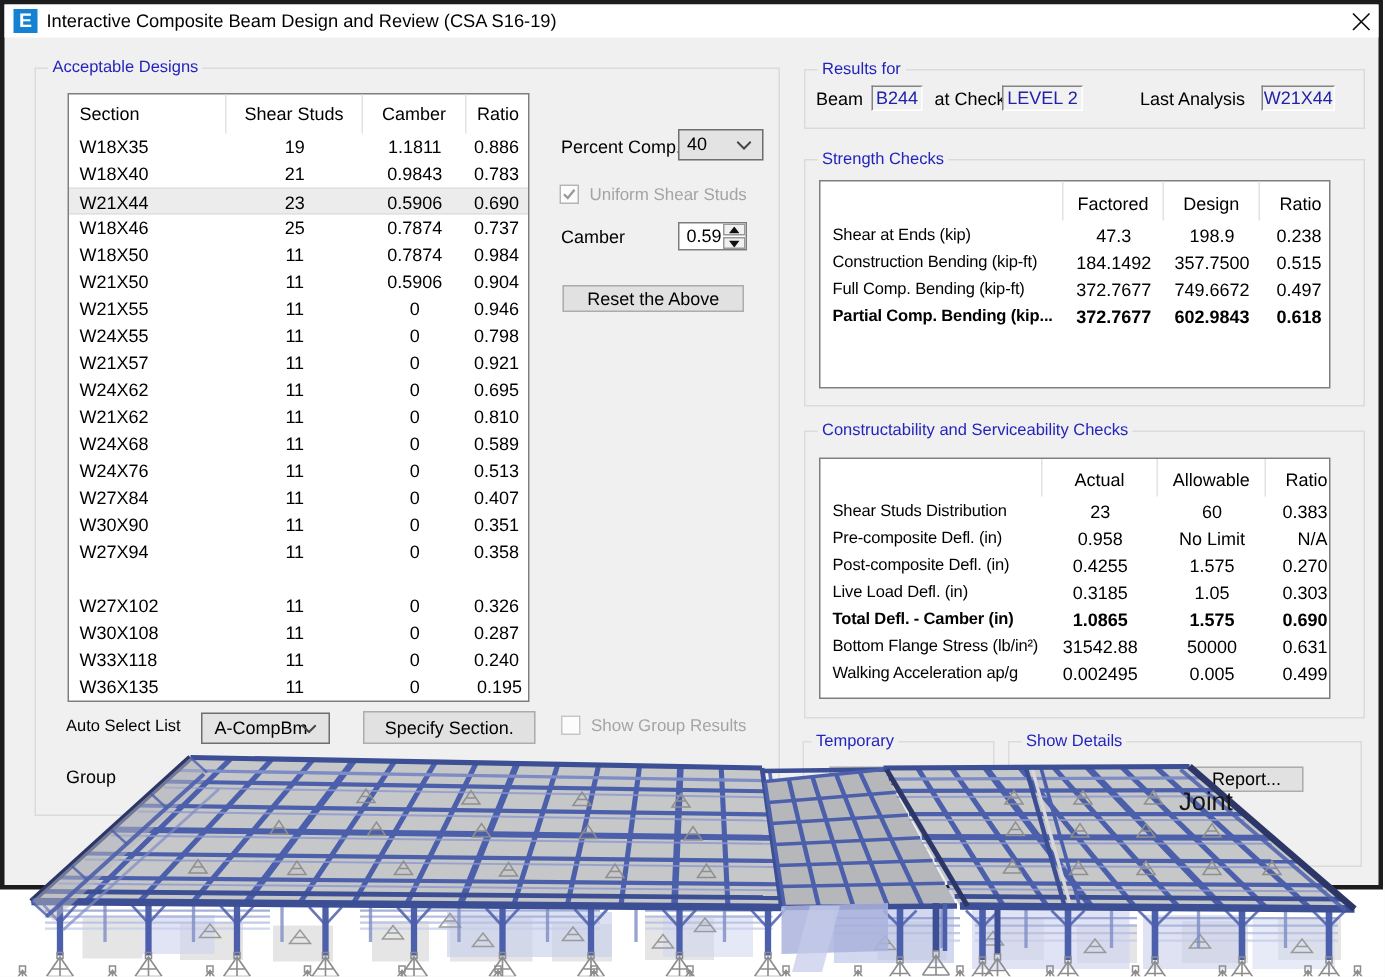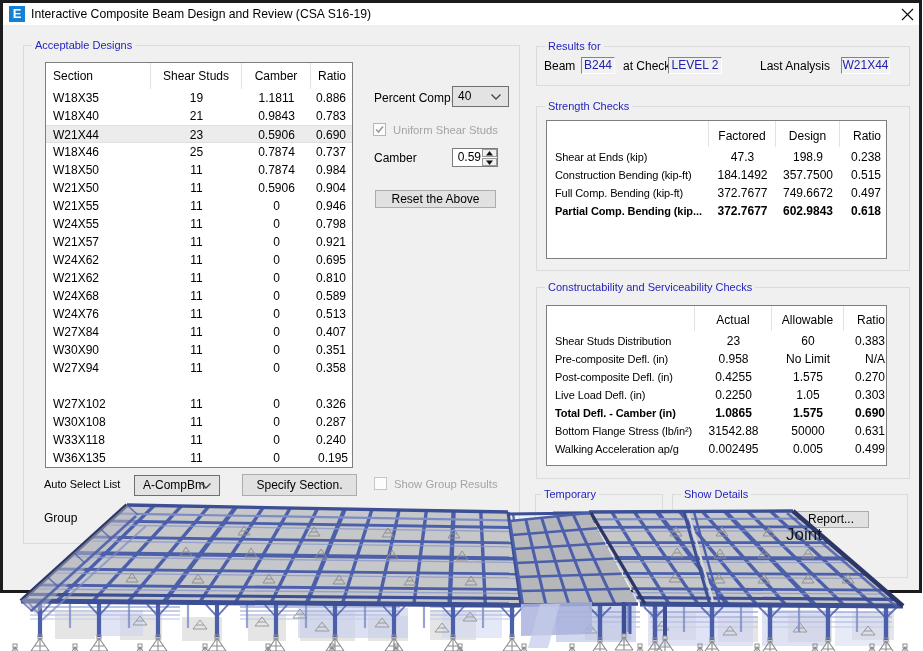--- a/index.html
+++ b/index.html
@@ -101,21 +101,21 @@
 <div class="row" style="top:81px;font-weight:bold"><span class="c lblc" style="width:162px;padding-left:8px">Partial Comp. Bending (kip...</span><span class="c ctr" style="width:67px">372.7677</span><span class="c ctr" style="width:64px">602.9843</span><span class="c rgt" style="width:44px;padding-right:3px">0.618</span></div>
 </div>
 <div class="abs grp" style="left:536px;top:287px;width:374px;height:192px">
     <span class="glab">Constructability and Serviceability Checks</span>
   </div>
 <div class="abs tbl" style="left:546px;top:305px;width:341px;height:161px">
 <div class="row" style="top:0;height:25px;line-height:29px"><span class="c hsep" style="width:148px"></span><span class="c hsep ctr" style="width:77px">Actual</span><span class="c hsep ctr" style="width:72px">Allowable</span><span class="c rgt" style="width:44px;padding-right:3px">Ratio</span></div>
 <div class="row" style="top:26px"><span class="c lblc" style="width:148px;padding-left:8px">Shear Studs Distribution</span><span class="c ctr" style="width:77px">23</span><span class="c ctr" style="width:72px">60</span><span class="c rgt" style="width:44px;padding-right:3px">0.383</span></div>
 <div class="row" style="top:44px"><span class="c lblc" style="width:148px;padding-left:8px">Pre-composite Defl. (in)</span><span class="c ctr" style="width:77px">0.958</span><span class="c ctr" style="width:72px">No Limit</span><span class="c rgt" style="width:44px;padding-right:3px">N/A</span></div>
 <div class="row" style="top:62px"><span class="c lblc" style="width:148px;padding-left:8px">Post-composite Defl. (in)</span><span class="c ctr" style="width:77px">0.4255</span><span class="c ctr" style="width:72px">1.575</span><span class="c rgt" style="width:44px;padding-right:3px">0.270</span></div>
-<div class="row" style="top:80px"><span class="c lblc" style="width:148px;padding-left:8px">Live Load Defl. (in)</span><span class="c ctr" style="width:77px">0.2250</span><span class="c ctr" style="width:72px">1.05</span><span class="c rgt" style="width:44px;padding-right:3px">0.303</span></div>
+<div class="row" style="top:80px"><span class="c lblc" style="width:148px;padding-left:8px">Live Load Defl. (in)</span><span class="c ctr" style="width:77px">0.3185</span><span class="c ctr" style="width:72px">1.05</span><span class="c rgt" style="width:44px;padding-right:3px">0.303</span></div>
 <div class="row" style="top:98px;font-weight:bold"><span class="c lblc" style="width:148px;padding-left:8px">Total Defl. - Camber (in)</span><span class="c ctr" style="width:77px">1.0865</span><span class="c ctr" style="width:72px">1.575</span><span class="c rgt" style="width:44px;padding-right:3px">0.690</span></div>
 <div class="row" style="top:116px"><span class="c lblc" style="width:148px;padding-left:8px">Bottom Flange Stress (lb/in²)</span><span class="c ctr" style="width:77px">31542.88</span><span class="c ctr" style="width:72px">50000</span><span class="c rgt" style="width:44px;padding-right:3px">0.631</span></div>
 <div class="row" style="top:134px"><span class="c lblc" style="width:148px;padding-left:8px">Walking Acceleration ap/g</span><span class="c ctr" style="width:77px">0.002495</span><span class="c ctr" style="width:72px">0.005</span><span class="c rgt" style="width:44px;padding-right:3px">0.499</span></div>
 </div>
 <div class="abs" style="left:44px;top:478px;font-size:11px">Auto Select List</div>
 <div class="abs cmb" style="left:134px;top:475px;width:86px;height:21px;padding-left:8px">A-CompBm<svg class="abs" style="right:8px;top:7px" width="10" height="6" viewBox="0 0 10 6">
       <path d="M0.5 0.5 L5 5 L9.5 0.5" fill="none" stroke="#444" stroke-width="1.3"></path>
     </svg></div>
 <div class="abs btn" style="left:242px;top:474px;width:115px;height:22px;line-height:20px">Specify Section.</div>
 <div class="abs cb" style="left:374px;top:477px;border-color:#c6c6c6"></div>

